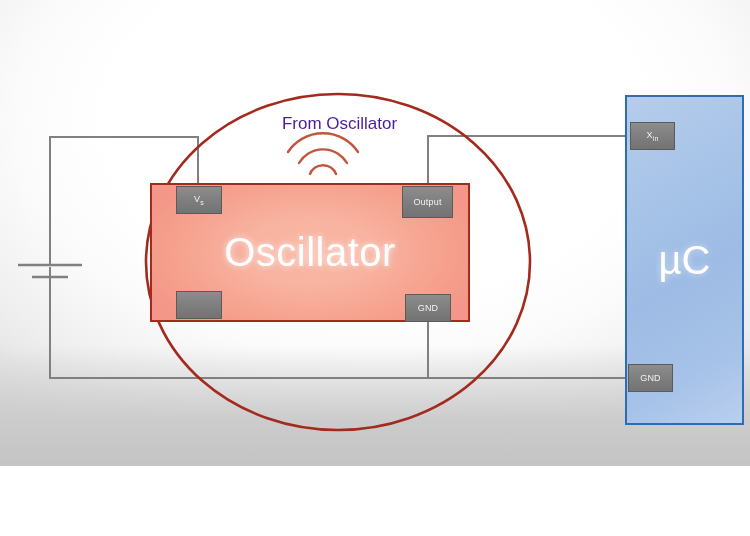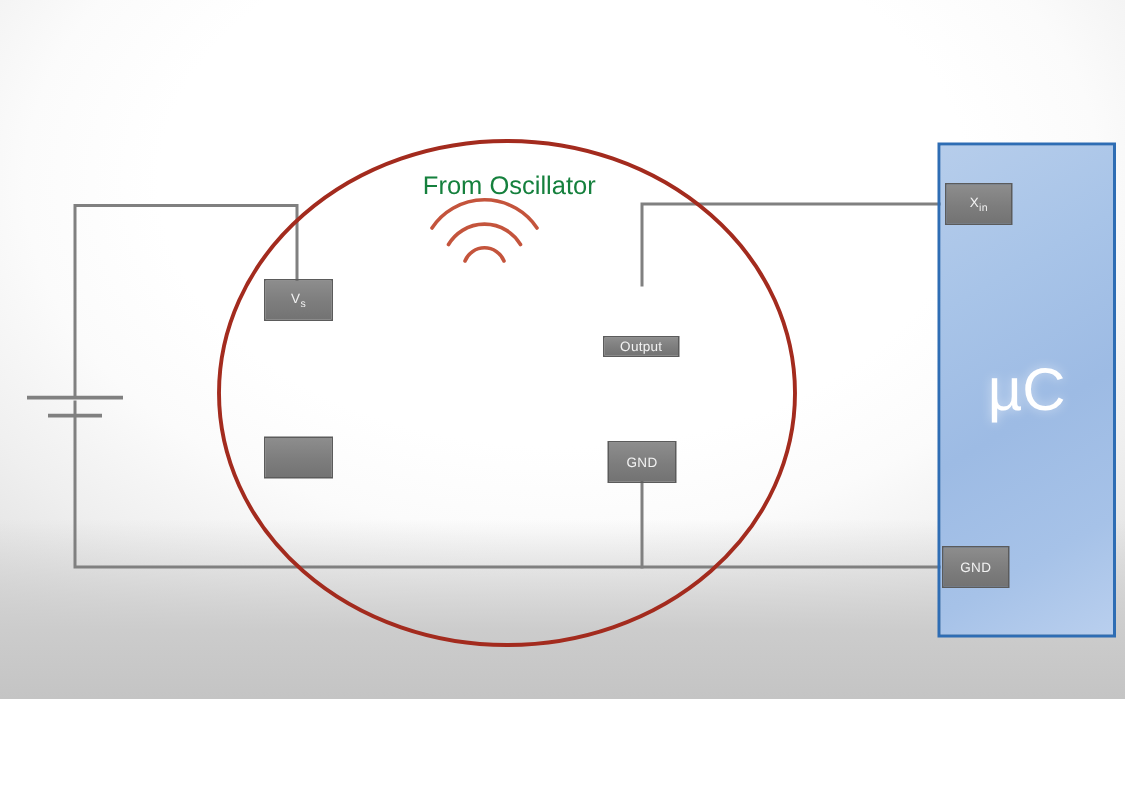--- a/index.html
+++ b/index.html
@@ -106,21 +106,21 @@
     font-weight: 300;
     text-shadow: 0 0 7px rgba(255,255,255,0.55);
     font-family: "Liberation Sans", sans-serif;
   }
   
   #from-osc-label {
     position: absolute;
     left: 232px; top: 114px;
     width: 215px;
     text-align: center;
-    color: #15803d;
+    color: #4c1d95;
     font-size: 17px;
     font-weight: 400;
     font-family: "Liberation Sans", sans-serif;
     white-space: nowrap;
   }
 </style>
 </head>
 <body>
 
 <div id="canvas">
@@ -142,28 +142,31 @@
     <g stroke="#808080" fill="none" stroke-linecap="butt">
       <line x1="18" y1="265" x2="82" y2="265" stroke-width="2.5"></line>
       <line x1="32" y1="277" x2="68" y2="277" stroke-width="2.5"></line>
     </g>
   </svg>
 
   <svg id="ellipse-layer" viewBox="0 0 750 536" width="750" height="536">
     <ellipse cx="338" cy="262" rx="192" ry="168" fill="none" stroke="#a32b1e" stroke-width="2.6"></ellipse>
   </svg>
 
+  <div id="osc-block">
+    <div id="osc-title">Oscillator</div>
+  </div>
 
   <div class="pin" style="left:176px; top:186px; width:46px; height:28px;">
     <span>
       <span>V</span><sub>s</sub>
     </span>
   </div>
 
-  <div class="pin" style="left:402px; top:186px; width:51px; height:14px;margin-top:38px;">
+  <div class="pin" style="left:402px; top:186px; width:51px; height:32px;">
     <span>Output</span>
   </div>
 
   <div class="pin" style="left:176px; top:291px; width:46px; height:28px;">
     <span></span>
   </div>
 
   <div class="pin" style="left:405px; top:294px; width:46px; height:28px;">
     <span>GND</span>
   </div>

